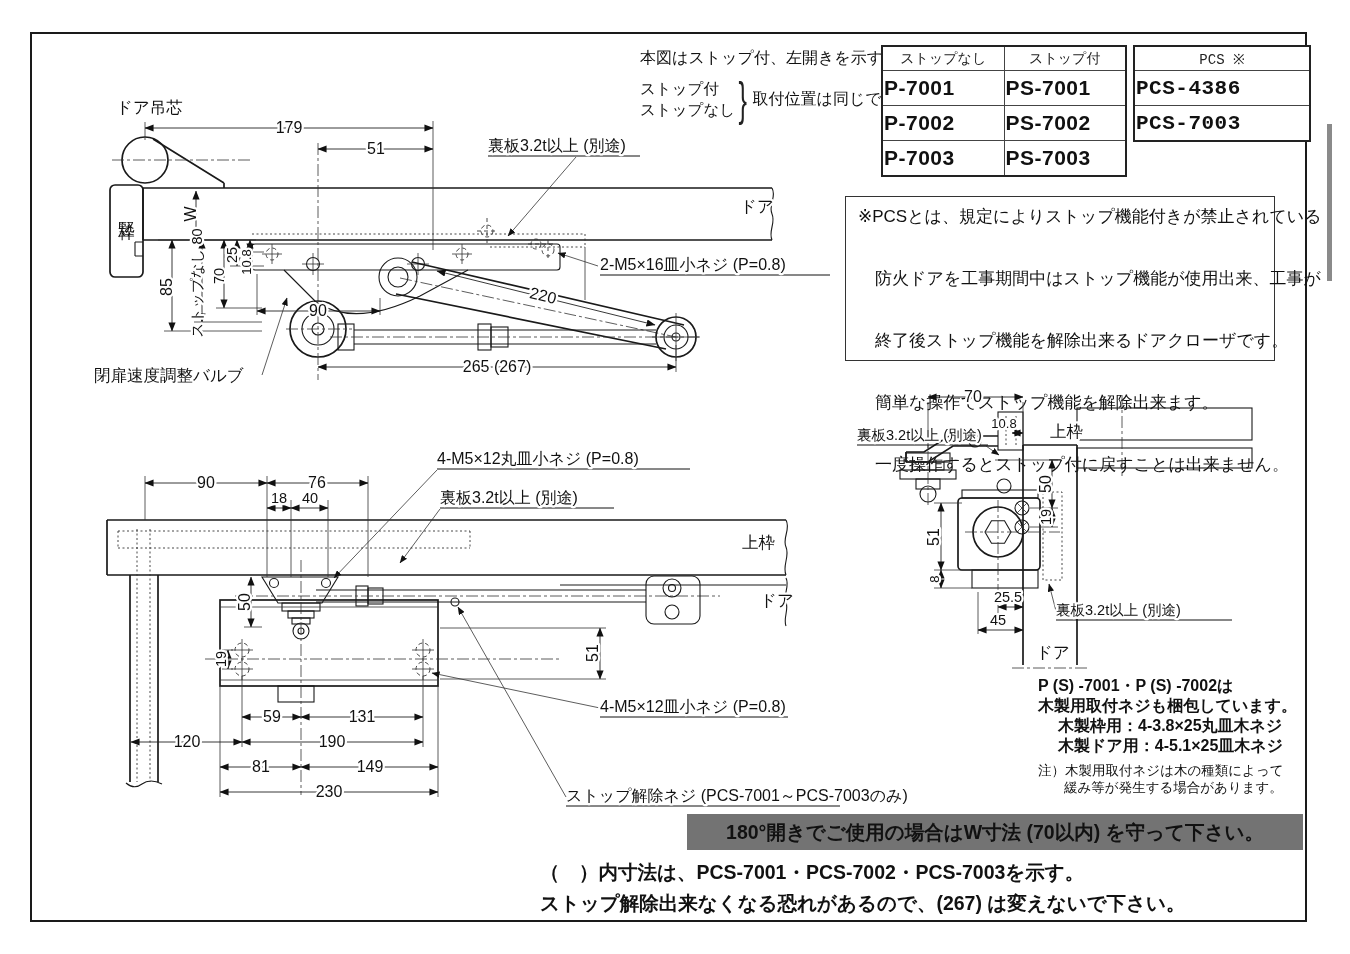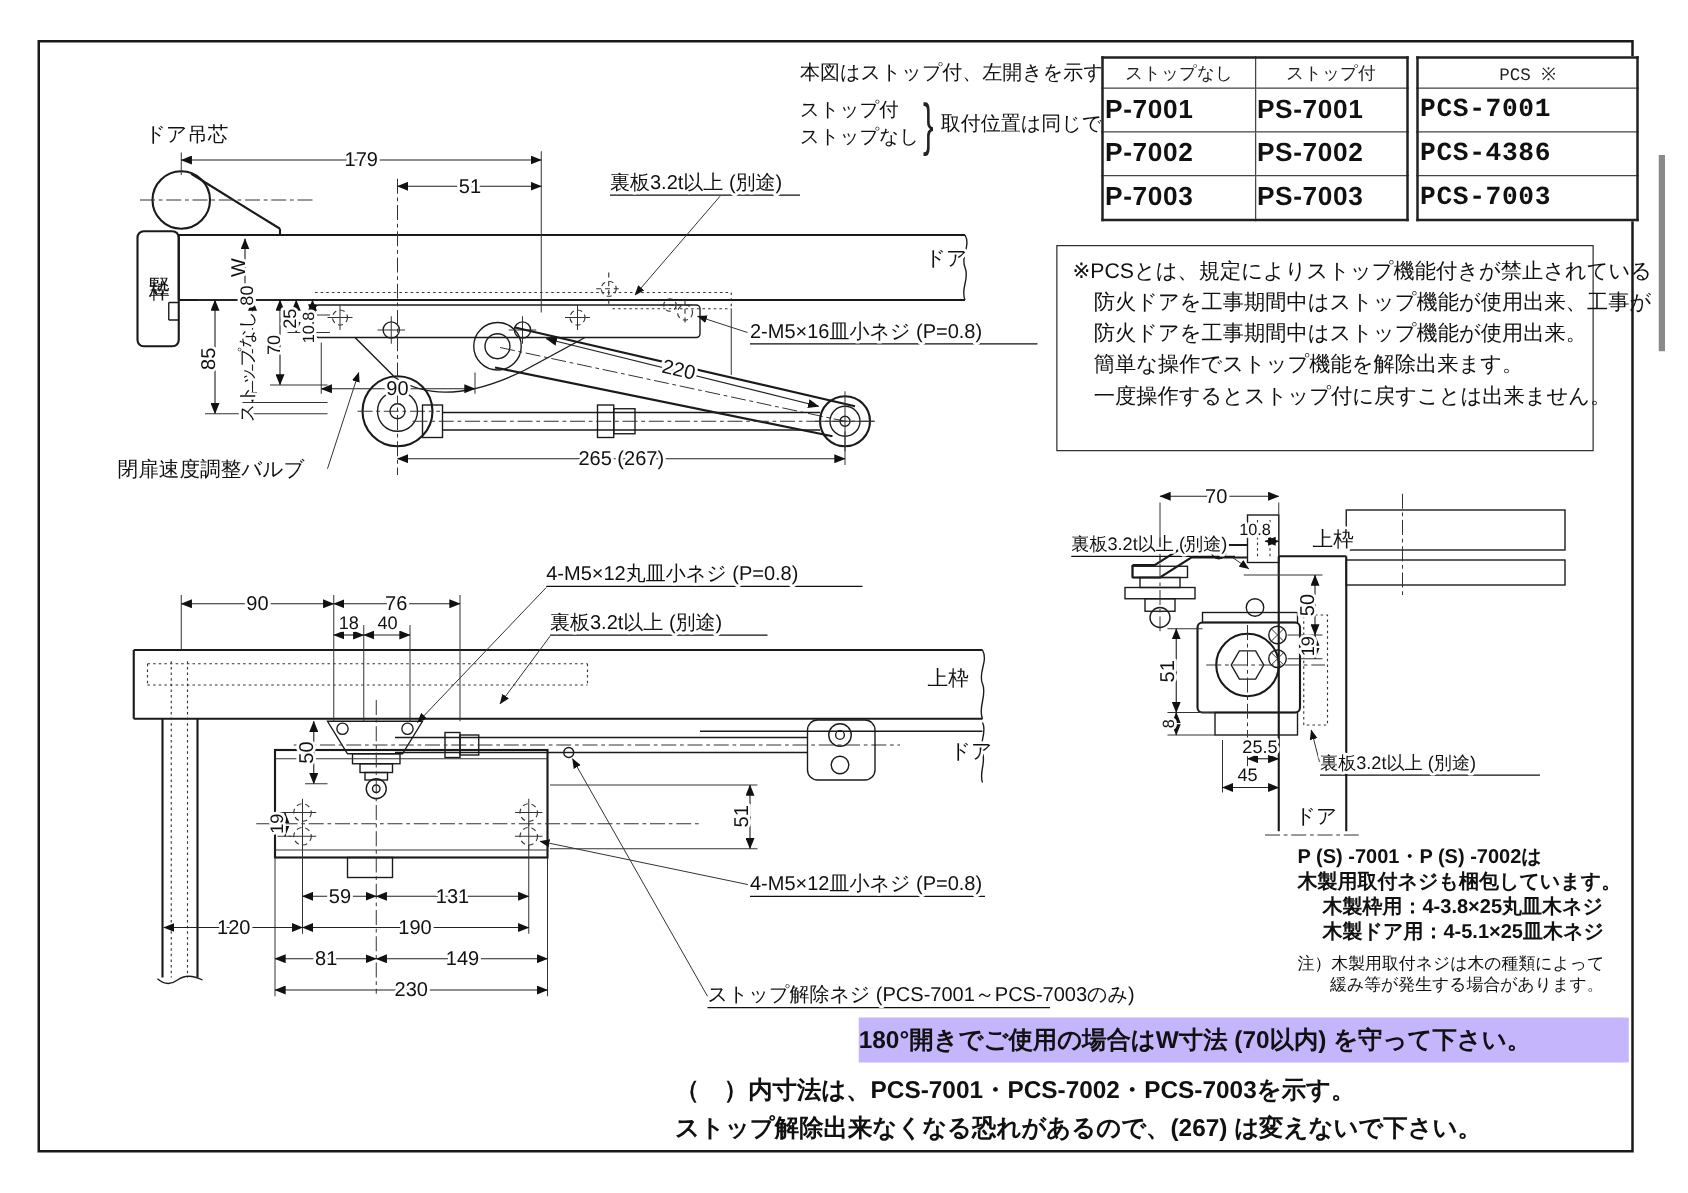--- a/index.html
+++ b/index.html
@@ -17,33 +17,33 @@
   #brace-note{font-size:16px;font-weight:500;}
 
   
   table.mt{position:absolute;border-collapse:collapse;table-layout:fixed;background:#fff;border:2px solid #222;}
   table.mt th{font-size:14px;font-weight:400;height:21px;border:1.2px solid #444;text-align:center;color:#222;}
   table.mt td{font-size:21px;font-weight:700;height:32px;border:1.2px solid #444;text-align:left;letter-spacing:.5px;}
 
   
   #pcs-box{left:845px;top:196px;width:430px;height:165px;border:1.5px solid #333;box-sizing:border-box;padding:7px 10px 0 12px;}
   #pcs-box div{font-size:17px;font-weight:500;line-height:25px;white-space:nowrap;}
-  #pcs-box div:not(:first-child){padding-left:17px;}
+  #pcs-box div:not(:first-child){padding-left:17px;margin-top:37px;}
 
   
   #wood-note{left:1038px;top:676px;width:290px;}
   #wood-note .l{font-size:16px;font-weight:600;line-height:20px;white-space:nowrap;}
   #wood-note .l.ind{padding-left:20px;}
   #wood-note .c{font-size:13.5px;font-weight:500;line-height:17px;white-space:nowrap;}
   #wood-note .c.ind{padding-left:26px;}
   #wood-note .gap{height:6px;}
 
   
-  #foot-hl{left:687px;top:814px;width:616px;height:36px;background:#c4b5fd;font-size:19.5px;font-weight:600;
-           line-height:36px;white-space:nowrap;}
+  #foot-hl{left:687px;top:814px;width:616px;height:36px;background:#737373;font-size:19.5px;font-weight:600;
+           text-align:center;line-height:36px;white-space:nowrap;}
   #foot-rest{left:540px;top:857px;width:763px;text-align:left;font-size:19.5px;font-weight:600;line-height:31px;white-space:nowrap;}
 
   
   svg{position:absolute;overflow:visible;}
   svg text{font-family:"Liberation Sans","DejaVu Sans",sans-serif;fill:#111;stroke:#fff;stroke-width:4.5px;
            paint-order:stroke;stroke-linejoin:round;}
   .ts{font-size:16px;} .tm{font-size:14.5px;} .tx{font-size:13px;} .tl{font-size:16.5px;}
   .mid{text-anchor:middle;}
   .o{fill:none;stroke:#1a1a1a;stroke-width:1.7;} 
   .o1{fill:none;stroke:#1a1a1a;stroke-width:1.1;}
@@ -92,35 +92,32 @@
       <td>PS-7003</td>
     </tr>
   </tbody>
     </table>
   <table class="mt" style="left:1133px;top:45px;width:178px;font-family:Liberation Mono, monospace;">
     <tbody>
         <tr>
           <th>PCS ※</th>
         </tr>
     <tr>
-          <td>PCS-7001</td>
-        </tr>
-    <tr>
           <td>PCS-4386</td>
         </tr>
     <tr>
           <td>PCS-7003</td>
         </tr>
   </tbody>
     </table>
 
   <div class="abs" id="pcs-box">
     <div>※PCSとは、規定によりストップ機能付きが禁止されている</div>
     <div>防火ドアを工事期間中はストップ機能が使用出来、工事が</div>
-    <div>防火ドアを工事期間中はストップ機能が使用出来。</div>
+    <div>終了後ストップ機能を解除出来るドアクローザです。</div>
     <div>簡単な操作でストップ機能を解除出来ます。</div>
     <div>一度操作するとストップ付に戻すことは出来ません。</div>
   </div>
 
   <svg style="left:30px;top:88px;" width="812" height="312" viewBox="30 88 812 312">
     <defs>
       <marker id="arA" viewBox="0 0 10 8" refX="9.5" refY="4" markerWidth="10" markerHeight="8" orient="auto-start-reverse">
         <path d="M0,0 L10,4 L0,8 z" fill="#111"></path>
       </marker>
     </defs>

